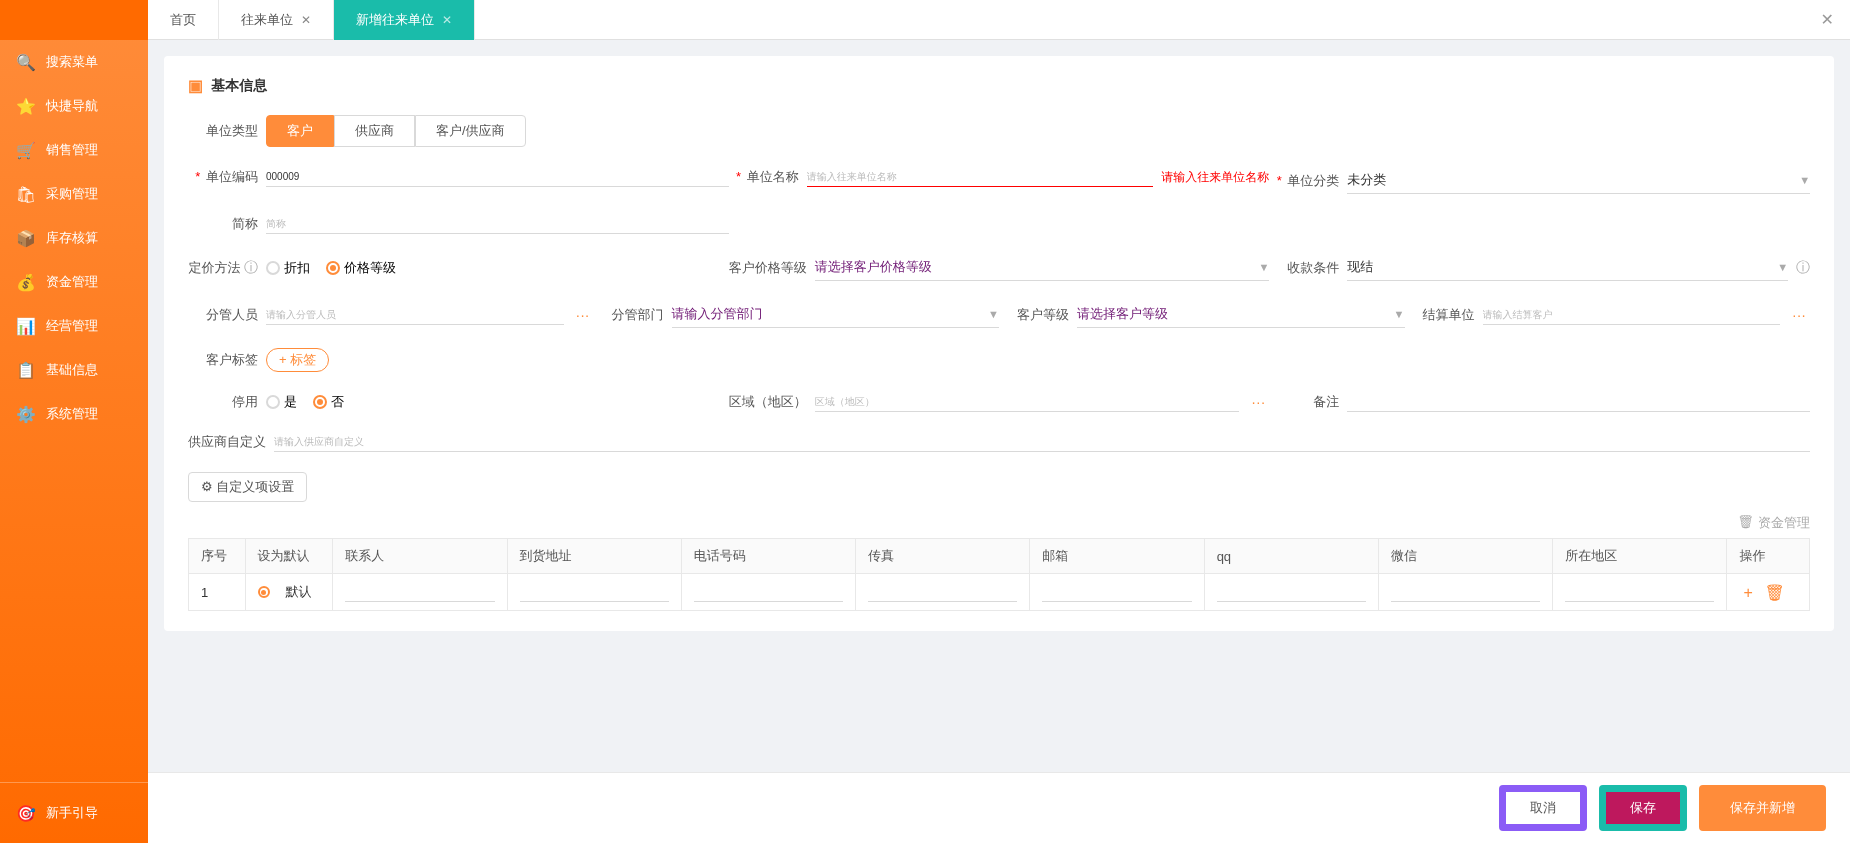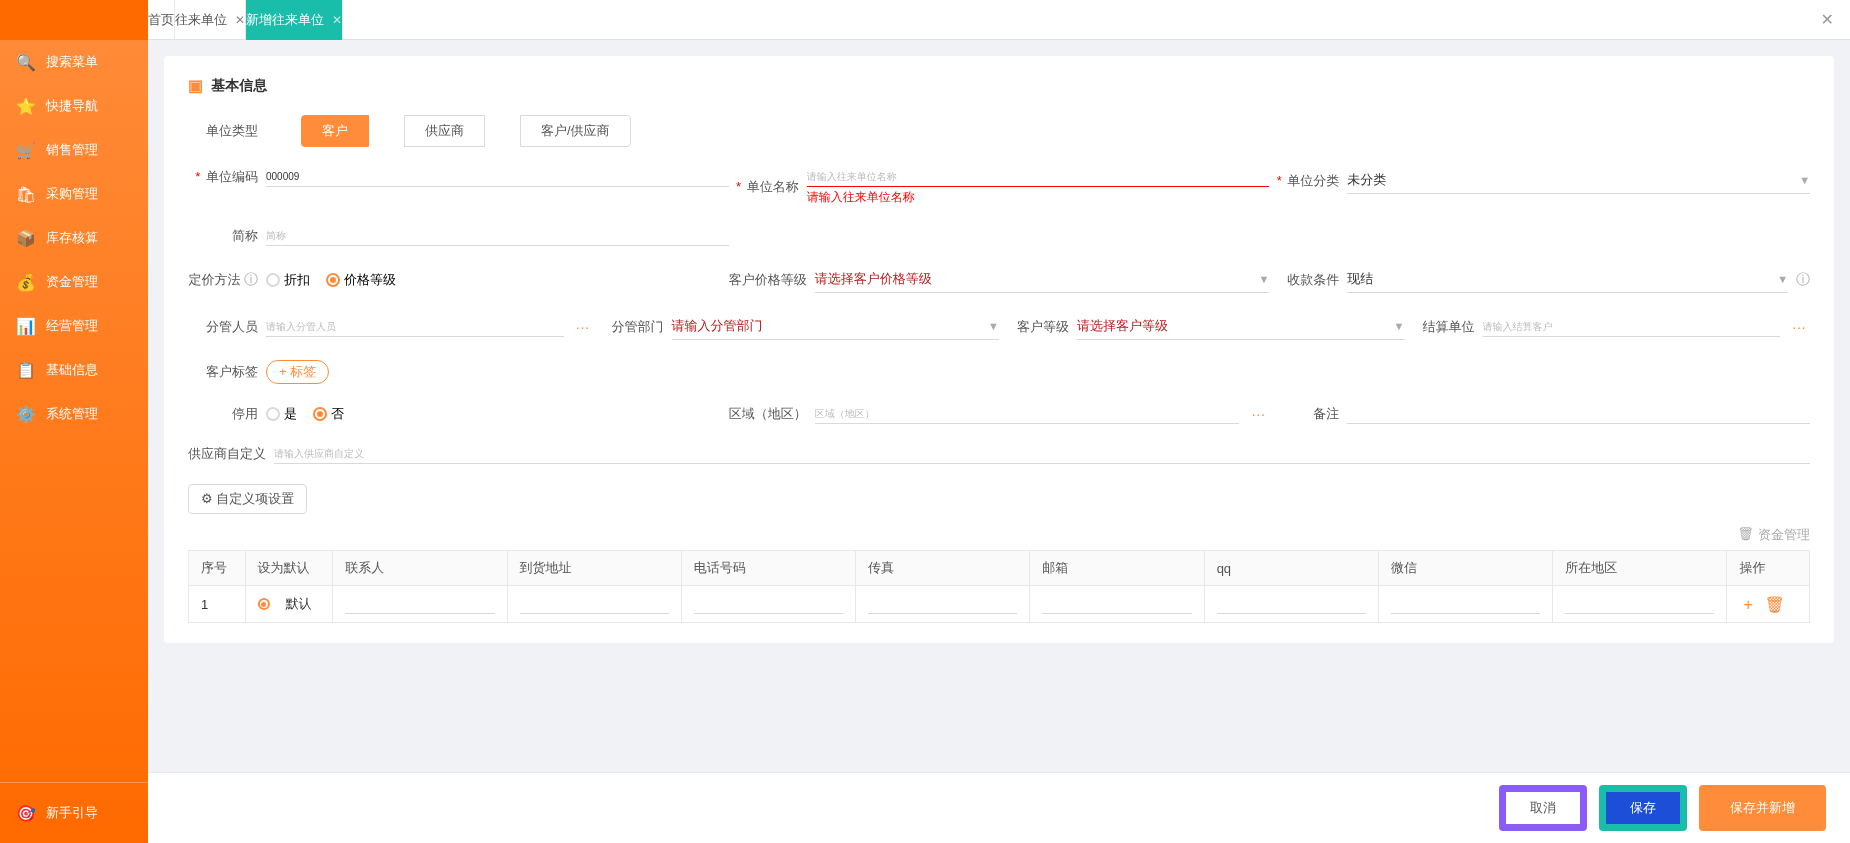--- a/index.html
+++ b/index.html
@@ -58,21 +58,21 @@
     .tab-bar {
       background: #fff;
       display: flex;
       align-items: center;
       border-bottom: 1px solid #e0e0e0;
       height: 40px;
       flex-shrink: 0;
       position: relative;
     }
     .tab {
-      padding: 0 0;
+      padding: 0 22px;
       height: 40px;
       display: flex;
       align-items: center;
       gap: 8px;
       cursor: pointer;
       font-size: 13px;
       color: #555;
       border-right: 1px solid #e8e8e8;
     }
     .tab.active {
@@ -127,21 +127,20 @@
       display: flex;
       gap: 0;
     }
     .unit-type-btn {
       padding: 6px 20px;
       border: 1px solid #d9d9d9;
       cursor: pointer;
       font-size: 13px;
       background: white;
       color: #555;
-      margin-left: 35px;
     }
     .unit-type-btn:first-child { border-radius: 4px 0 0 4px; }
     .unit-type-btn:last-child { border-radius: 0 4px 4px 0; }
     .unit-type-btn.active {
       background: #ff8c3a;
       color: white;
       border-color: #ff8c3a;
     }
 
     
@@ -185,37 +184,38 @@
     .form-input::placeholder { color: #bbb; }
     .error-msg {
       color: #f00;
       font-size: 12px;
       margin-top: 2px;
       display: block;
     }
     .form-input-wrapper {
       flex: 1;
       display: flex;
-      flex-direction: column;
+      flex-direction: row;
+      gap: 8px;
     }
 
     
     .form-select {
       flex: 1;
       border: none;
       border-bottom: 1px solid #d9d9d9;
       padding: 4px 0;
       font-size: 13px;
       display: flex;
       align-items: center;
       justify-content: space-between;
       cursor: pointer;
       color: #333;
     }
-    .form-select .placeholder { color: #b91c1c; }
+    .form-select .placeholder { color: #701a75; }
     .select-arrow { color: #aaa; font-size: 11px; }
 
     
     .radio-group {
       display: flex;
       align-items: center;
       gap: 16px;
     }
     .radio-item {
       display: flex;
@@ -343,21 +343,21 @@
     .btn-default {
       background: white;
       color: #555;
     }
     .btn-primary {
       background: #ff8c3a;
       color: white;
       border-color: #ff8c3a;
     }
     .btn-success {
-      background: #1d4ed8;
+      background: #be185d;
       color: white;
       border-color: #1abcaa;
       text-align: right;
     }
 
     
     ::-webkit-scrollbar { width: 6px; }
     ::-webkit-scrollbar-track { background: #f1f1f1; }
     ::-webkit-scrollbar-thumb { background: #ccc; border-radius: 3px; }
   </style>

